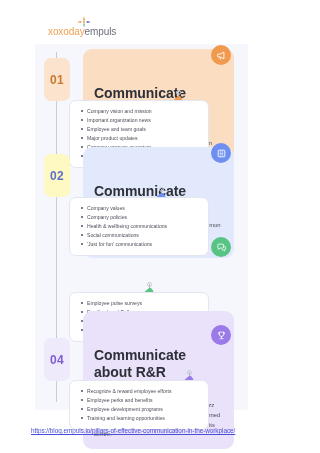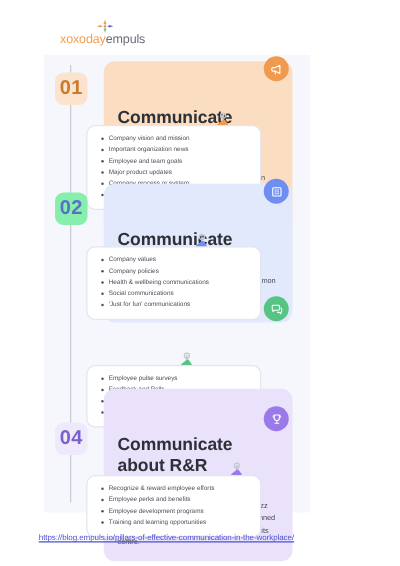--- a/index.html
+++ b/index.html
@@ -50,24 +50,24 @@
     position: absolute;
     left: 56px; top: 52px;
     width: 1.2px; height: 350px;
     background: #c9ccd4;
   }
 
   
   .num-badge {
     position: absolute;
     left: 44px;
-    width: 26px; height: 26px;
+    width: 26px; height: 43px;
     border-radius: 7px;
     display: flex; align-items: center; justify-content: center;
-    font-size: 16px; font-weight: 700;
+    font-size: 12px; font-weight: 700;
     letter-spacing: 0.3px;
   }
 
   
   .title-card {
     position: absolute;
     left: 83px;
     width: 151px;
     border-radius: 9px;
     padding: 8px 11px 9px 11px;
@@ -212,21 +212,21 @@
     <ul>
       <li>Company vision and mission</li>
       <li>Important organization news</li>
       <li>Employee and team goals</li>
       <li>Major product updates</li>
       <li>Company process or system</li>
       <li>Progress reports on company growth</li>
     </ul>
   </div>
 
-  <div class="num-badge" style="top:154px; background:#86efac; color:#5b6fc9;">
+  <div class="num-badge" style="top:154px; background:#fef9c3; color:#5b6fc9;">
     <span>02</span>
   </div>
 
   <div class="title-card" style="top:147px; background:#e3e9fd;">
     <h3>Communicate company values</h3>
     <p>Company values help employees share common work attitudes with their colleagues. It builds camaraderie and shared interest in success.</p>
   </div>
 
   <div class="glyph" style="left:211px; top:143px; background:#6f8ff0;">
     <svg width="11" height="11" viewBox="0 0 16 16">

